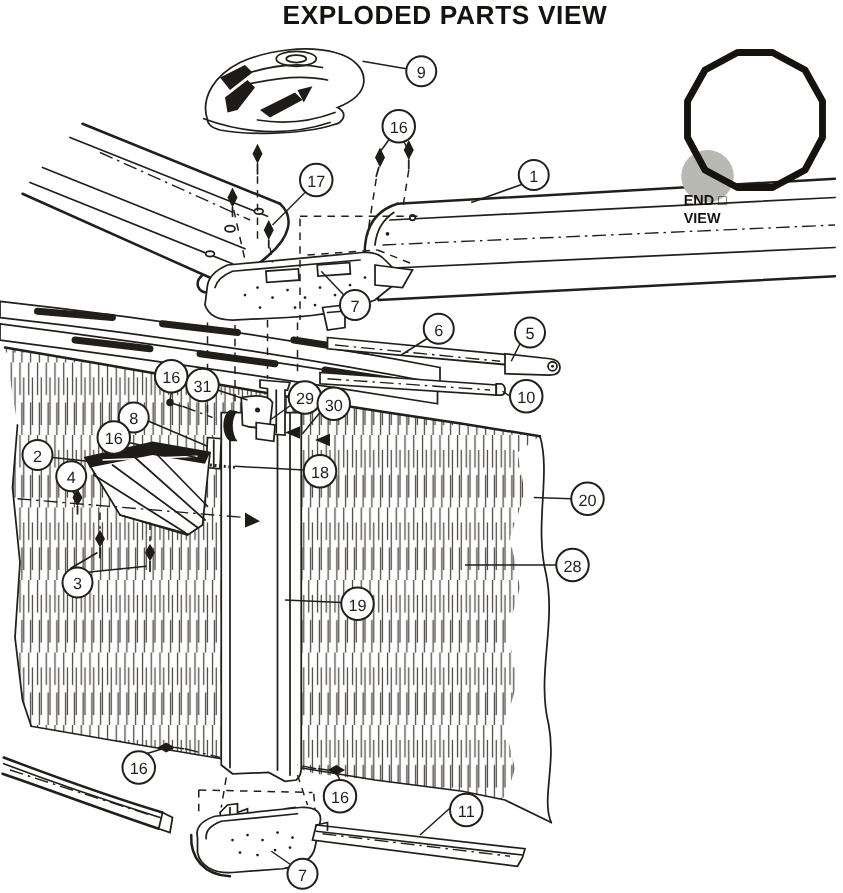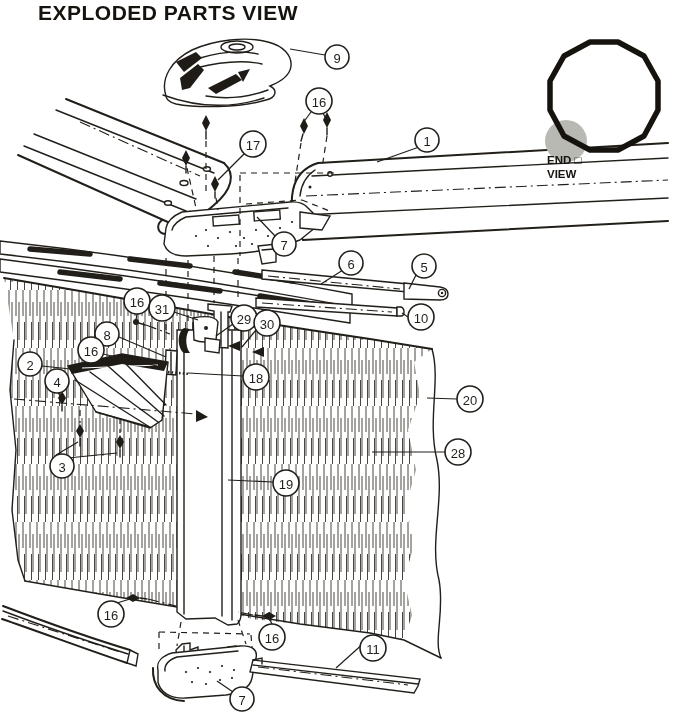--- a/index.html
+++ b/index.html
@@ -1,18 +1,18 @@
 <!DOCTYPE html>
 <html><head>
 <meta charset="utf-8">
 <style>
   html,body{margin:0;padding:0;background:#ffffff;}
   .stage{position:relative;width:674px;height:714px;background:#fff;overflow:hidden;
          font-family:"Liberation Sans",sans-serif;}
-  .title{position:absolute;top:1px;left:38px;width:636px;
+  .title{position:absolute;top:1px;left:38px;width:636px;text-align:center;
          font-size:21px;font-weight:bold;letter-spacing:.5px;color:#16130e;}
   svg{position:absolute;top:0;left:0;}
   .ln{stroke:#221f1a;stroke-width:1.4;fill:none;stroke-linecap:round;}
   .ln2{stroke:#221f1a;stroke-width:2;fill:none;stroke-linecap:round;}
   .wfill{fill:#ffffff;stroke:#221f1a;stroke-width:1.4;}
   .dk{fill:#1f1c17;stroke:none;}
   .dash{stroke:#221f1a;stroke-width:1.2;fill:none;stroke-dasharray:6 5;}
   .dashdot{stroke:#221f1a;stroke-width:1.1;fill:none;stroke-dasharray:11 4 2 4;}
   .leader{stroke:#221f1a;stroke-width:1.2;fill:none;}
   .co{fill:#fff;stroke:#221f1a;stroke-width:1.6;}

